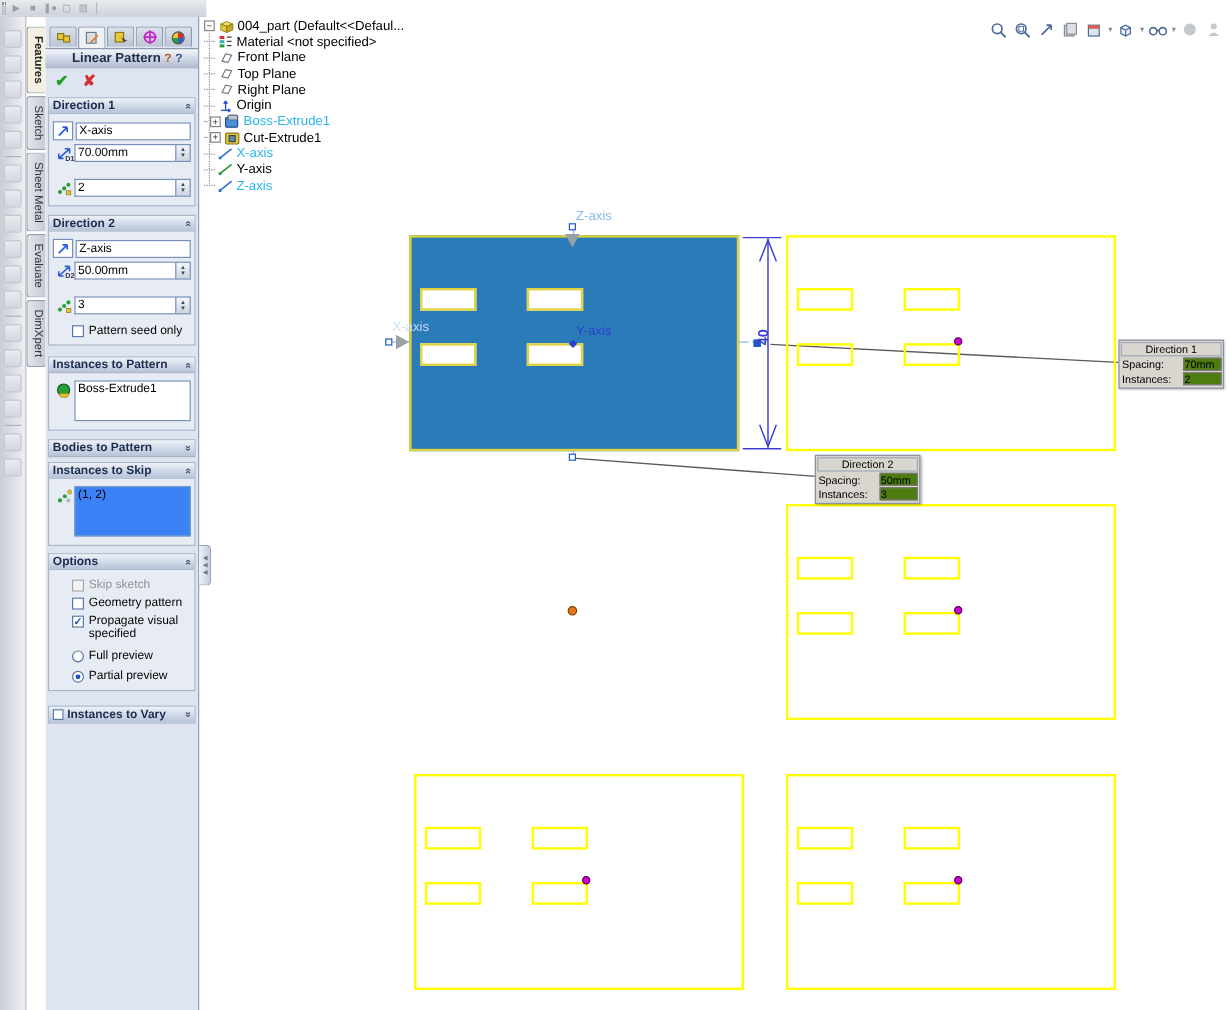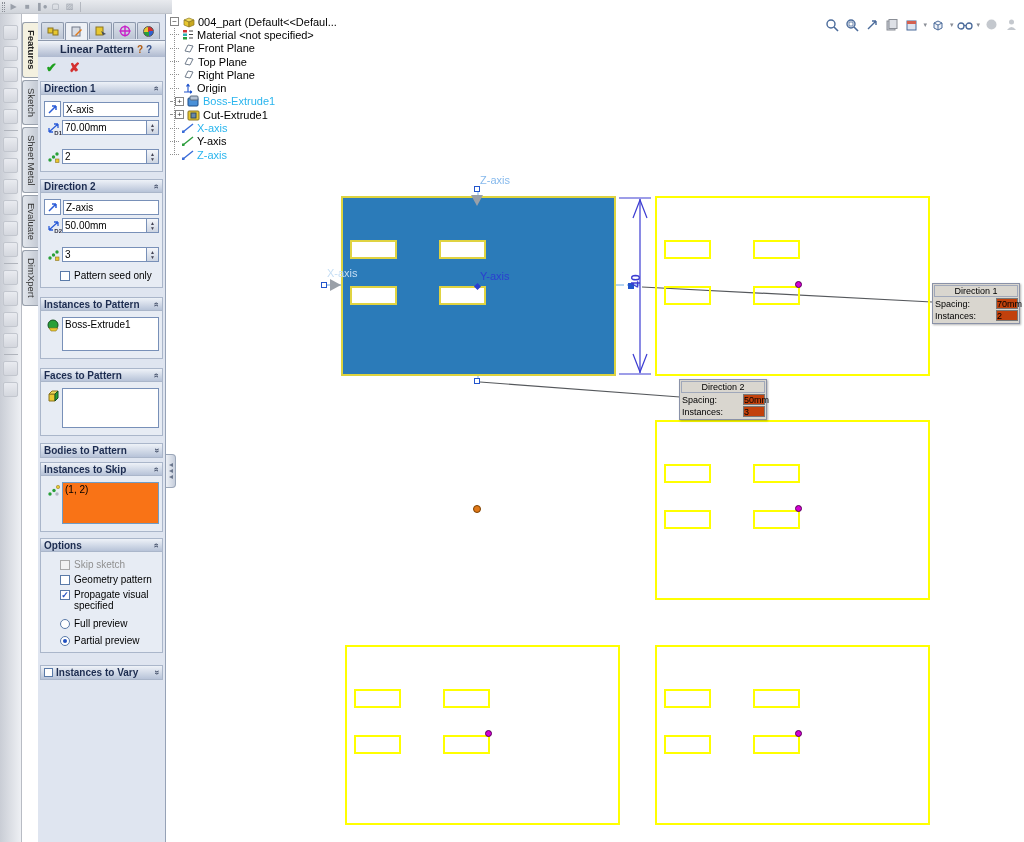--- a/index.html
+++ b/index.html
@@ -68,21 +68,21 @@
   .cbrow{display:flex;align-items:flex-start;gap:4px;margin:4px 0 2px 16px;font-size:10px;color:#000}
   .cb{width:10px;height:10px;background:#fff;border:1px solid #5a7aa8;flex:none;
     font-size:9px;line-height:9px;text-align:center;color:#2050c0;font-weight:bold;margin-top:1px}
   .cb.checked::before{content:"✓"}
   .cb.disabled{border-color:#a8a8a8;background:#f2f2f2}
   .dislbl{color:#909090}
   .radio{width:10px;height:10px;border:1px solid #5a7aa8;border-radius:50%;background:#fff;flex:none;
     display:flex;align-items:center;justify-content:center;margin-top:1px}
   .radio.sel::before{content:"";width:4px;height:4px;border-radius:50%;background:#2050c0}
   .listbox{flex:1;background:#fff;border:1px solid #7890b8;font-size:10px;padding:1px 2px}
-  .listbox.blue{background:#f97316;border-color:#6f9cc6}
+  .listbox.blue{background:#3b82f6;border-color:#6f9cc6}
   .listitem{display:flex;align-items:center;gap:3px;white-space:nowrap}
   #flyout{left:166px;top:454px;width:10px;height:34px;background:linear-gradient(90deg,#eef1f6,#c6cedc);
     border:1px solid #9aa6b8;border-left:none;border-radius:0 4px 4px 0;
     display:flex;flex-direction:column;align-items:center;justify-content:center;gap:2px}
   .tri-l{width:0;height:0;border-top:2px solid transparent;border-bottom:2px solid transparent;border-right:4px solid #6a768c}
 
   
   #tree{left:170px;top:15px;width:210px;font-size:11px;color:#000}
   .trow{display:flex;align-items:center;height:13.3px;gap:3px;white-space:nowrap}
   .trow .lbl{overflow:hidden;text-overflow:ellipsis}
@@ -117,21 +117,21 @@
     border-left:6px solid transparent;border-right:6px solid transparent;border-top:11px solid #9aa0a8}
   .garrow-r{position:absolute;left:330px;top:279px;width:0;height:0;
     border-top:6px solid transparent;border-bottom:6px solid transparent;border-left:11px solid #9aa0a8}
 
   
   .callout{position:absolute;width:88px;background:#d9d6cf;border:1px solid #8a92a8;
     box-shadow:1px 1px 2px rgba(0,0,0,.3);font-size:9px;padding:1px}
   .callout .ct{text-align:center;border:1px solid #a0a8ba;margin-bottom:1px;padding:0 2px;background:#d9d6cf}
   .crow{display:flex;align-items:center;gap:2px;margin:1px 0}
   .crow .cl{flex:1;padding-left:1px}
-  .cval{width:22px;background:#c2410c;border:1px solid #777;padding:0 0;height:11px;line-height:10px}
+  .cval{width:32px;background:#4d7c0f;border:1px solid #777;padding:0 0;height:11px;line-height:10px}
 
   svg{display:block}
 </style>
 </head>
 <body>
 
 <svg class="abs" width="1024" height="842" style="left:0;top:0;pointer-events:none">
 
   <path d="M326 285 H640" stroke="#9cc6ee" stroke-width="1.3" fill="none" stroke-dasharray="10 3 2 3"></path>
   <path d="M478 191 V380" stroke="#9cc6ee" stroke-width="1.3" fill="none" stroke-dasharray="10 3 2 3"></path>
@@ -359,38 +359,20 @@
         </div>
         <div class="listbox" style="height:34px">
           <div class="listitem">
             <span>Boss-Extrude1</span>
           </div>
         </div>
       </div>
     </div>
   </div>
 
-  <div class="grp" style="margin-top:9px">
-    <div class="grp-h">
-      <span>Faces to Pattern</span>
-      <span class="chev up">»</span>
-    </div>
-    <div class="grp-b">
-      <div class="prow" style="align-items:flex-start">
-        <div class="iconcell" style="padding-top:2px">
-          <svg width="13" height="13">
-              <path d="M2 4 L8 4 L8 11 L2 11 Z" fill="#e8c830" stroke="#8a7420"></path>
-              <path d="M2 4 L5 1 L11 1 L8 4 Z" fill="#f0dc60" stroke="#8a7420"></path>
-              <path d="M8 4 L11 1 L11 8 L8 11 Z" fill="#28a038" stroke="#145020"></path>
-            </svg>
-        </div>
-        <div class="listbox" style="height:40px"></div>
-      </div>
-    </div>
-  </div>
 
   <div class="grp" style="margin-top:7px">
     <div class="grp-h" style="border-bottom:none">
       <span>Bodies to Pattern</span>
       <span class="chev down">»</span>
     </div>
   </div>
 
   <div class="grp" style="margin-top:4px">
     <div class="grp-h">

